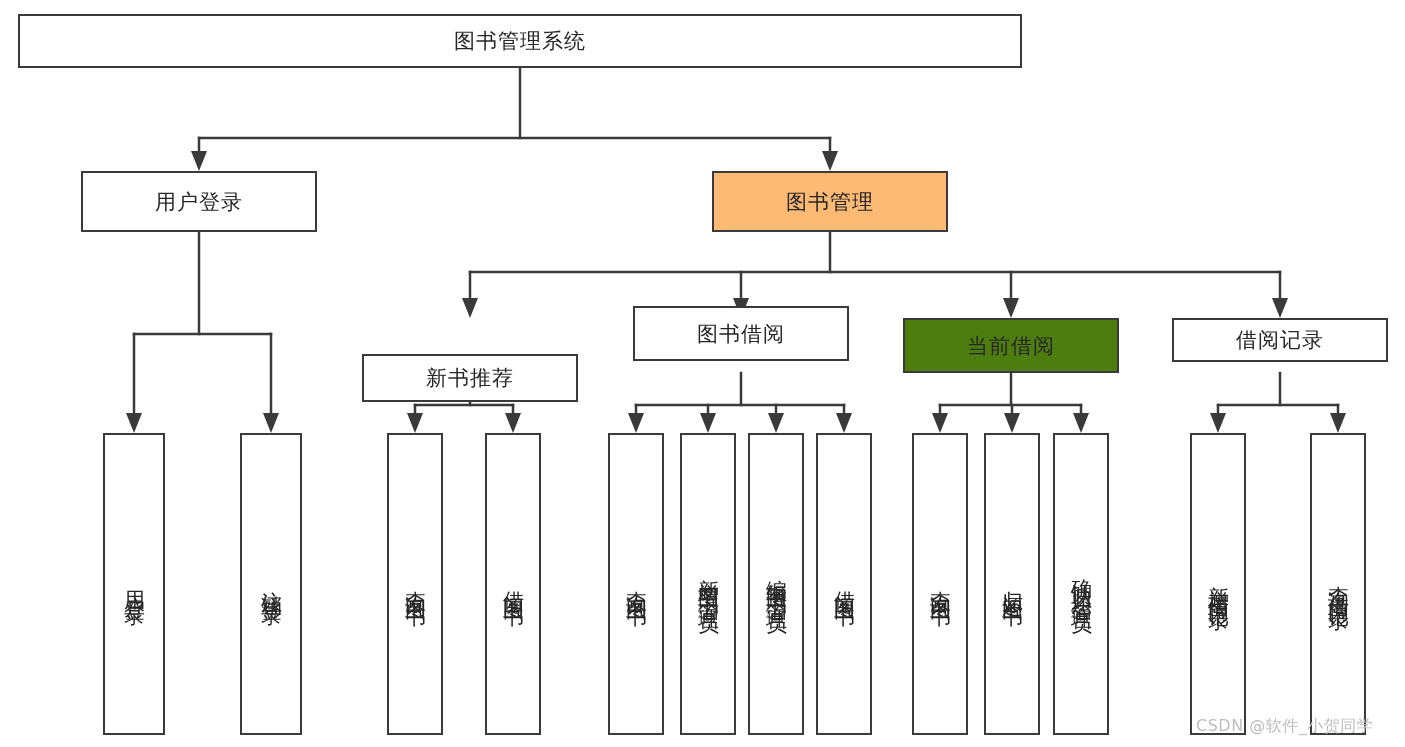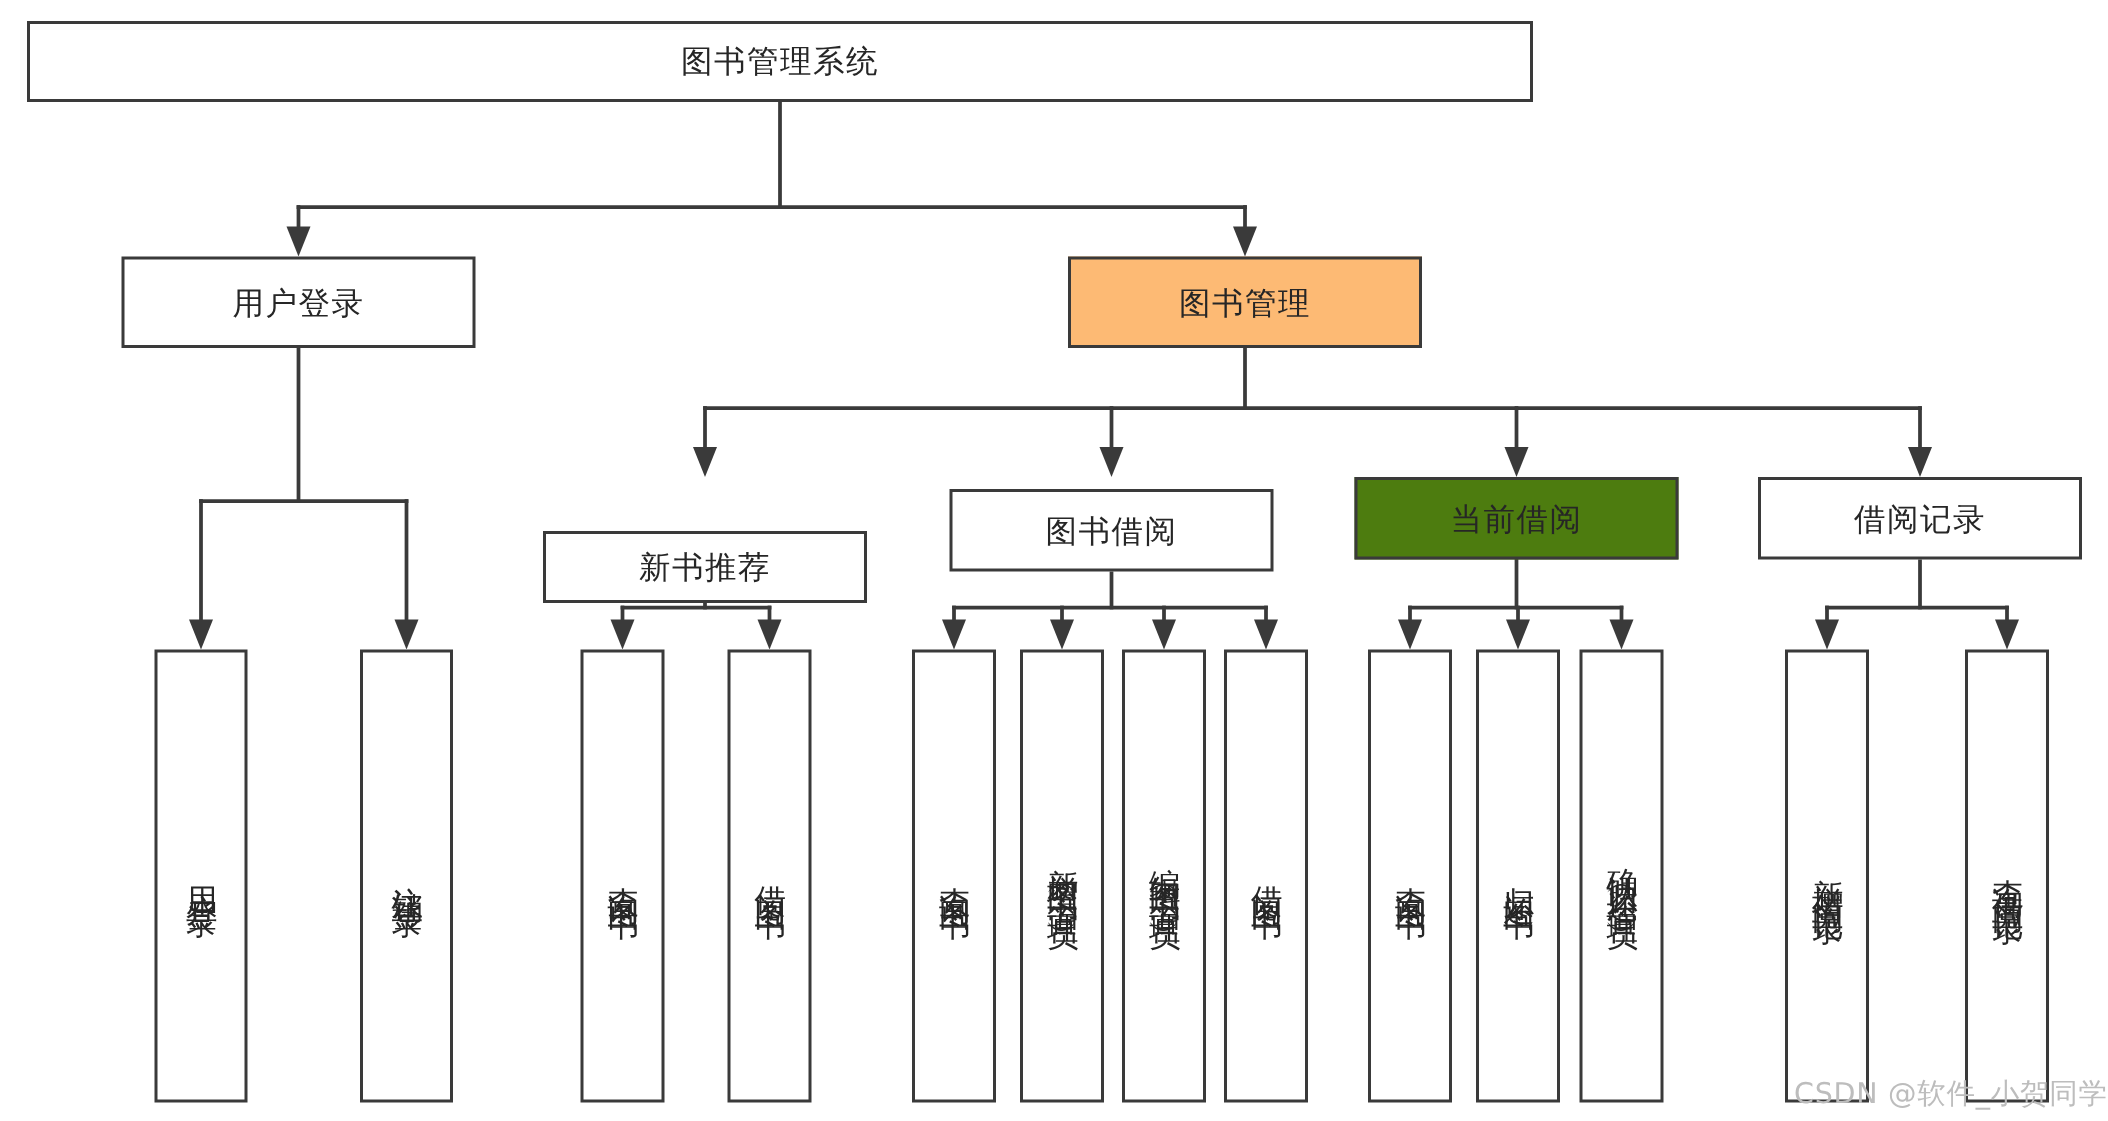--- a/index.html
+++ b/index.html
@@ -50,21 +50,21 @@
     letter-spacing: 5px;
     line-height: 1;
     white-space: nowrap;
   }
   .node .htext {
     white-space: nowrap;
   }
   .watermark {
     position: absolute;
     color: #bdbdbd;
-    font-size: 19px;
+    font-size: 16px;
     letter-spacing: 0.5px;
     white-space: nowrap;
     font-family: "DejaVu Sans", "Liberation Sans", sans-serif;
   }
 </style>
 </head>
 <body>
 
 <div id="canvas">
   <svg class="edges" id="edge-layer" xmlns="http://www.w3.org/2000/svg">
@@ -127,27 +127,27 @@
       </div>
       <div class="node horiz" style="left: 81px; top: 171px; width: 236px; height: 61px; border-color: rgb(58, 58, 58); background: rgb(255, 255, 255); color: rgb(38, 38, 38);">
         <span class="htext">用户登录</span>
       </div>
       <div class="node horiz" style="left: 712px; top: 171px; width: 236px; height: 61px; border-color: rgb(58, 58, 58); background: #fdba74; color: rgb(38, 38, 38);">
         <span class="htext">图书管理</span>
       </div>
       <div class="node horiz" style="left: 362px; top: 318px; width: 216px; height: 48px; border-color: rgb(58, 58, 58); background: rgb(255, 255, 255); color: rgb(38, 38, 38); margin-top: 36px;">
         <span class="htext">新书推荐</span>
       </div>
-      <div class="node horiz" style="left: 633px; top: 326px; width: 216px; height: 55px; border-color: rgb(58, 58, 58); background: rgb(255, 255, 255); color: rgb(38, 38, 38);">
+      <div class="node horiz" style="left: 633px; top: 306px; width: 216px; height: 55px; border-color: rgb(58, 58, 58); background: rgb(255, 255, 255); color: rgb(38, 38, 38);">
         <span class="htext">图书借阅</span>
       </div>
       <div class="node horiz" style="left: 903px; top: 318px; width: 216px; height: 55px; border-color: rgb(58, 58, 58); background: #4d7c0f; color: rgb(38, 38, 38);">
         <span class="htext">当前借阅</span>
       </div>
-      <div class="node horiz" style="left: 1172px; top: 318px; width: 216px; height: 55px; border-color: rgb(58, 58, 58); background: rgb(255, 255, 255); color: rgb(38, 38, 38);">
+      <div class="node horiz" style="left: 1172px; top: 318px; width: 216px; height: 44px; border-color: rgb(58, 58, 58); background: rgb(255, 255, 255); color: rgb(38, 38, 38);">
         <span class="htext">借阅记录</span>
       </div>
       <div class="node vert" style="left: 103px; top: 433px; width: 62px; height: 302px; border-color: rgb(58, 58, 58); background: rgb(255, 255, 255); color: rgb(38, 38, 38);">
         <span class="vtext">用户登录</span>
       </div>
       <div class="node vert" style="left: 240px; top: 433px; width: 62px; height: 302px; border-color: rgb(58, 58, 58); background: rgb(255, 255, 255); color: rgb(38, 38, 38);">
         <span class="vtext">注销登录</span>
       </div>
       <div class="node vert" style="left: 387px; top: 433px; width: 56px; height: 302px; border-color: rgb(58, 58, 58); background: rgb(255, 255, 255); color: rgb(38, 38, 38);">
         <span class="vtext">查询图书</span>

